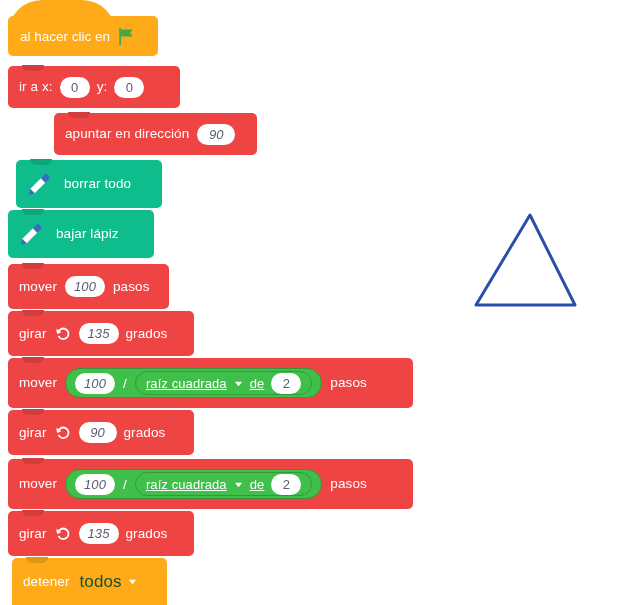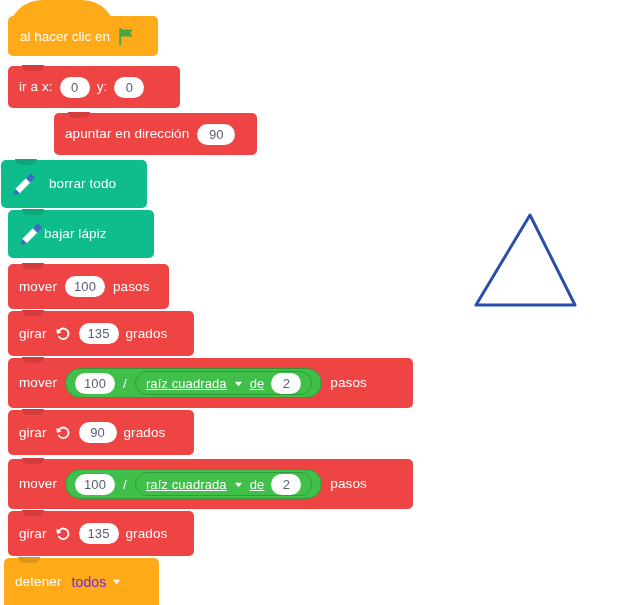--- a/index.html
+++ b/index.html
@@ -82,21 +82,21 @@
     justify-content: center;
     background: #ffffff;
     color: #575E75;
     border-radius: 14px;
     min-width: 30px;
     height: 21px;
     padding: 0 9px;
     font-size: 13px;
     box-sizing: border-box;
   }
-  .oval.wide { min-width: 38px; }
+  .oval.wide { min-width: 38px; font-style: italic; }
 
   
   .icon { display: inline-flex; align-items: center; justify-content: center; }
   .flag-icon   { width: 19px; height: 19px; }
   .pencil-icon { width: 26px; height: 26px; }
   .ccw-icon    { width: 18px; height: 18px; }
   .caret-icon  { width: 9px;  height: 9px; }
 
   
   .op-reporter {
@@ -126,22 +126,22 @@
     box-sizing: border-box;
     text-decoration: underline;
   }
   .slash { color: #ffffff; font-size: 13.5px; padding: 0 1px; }
 
   
   .dropdown {
     display: inline-flex;
     align-items: center;
     gap: 6px;
-    color: #6d28d9;
-    font-size: 14px;
+    color: #14532d;
+    font-size: 17px;
   }
 
   
   #stage-drawing {
     position: absolute;
     left: 455px; top: 210px;
     width: 180px; height: 110px;
   }
 </style>
 </head>
@@ -167,32 +167,32 @@
     <span class="oval">0</span>
     <span class="lbl">y:</span>
     <span class="oval">0</span>
   </div>
 
   <div class="block c-motion notch-top" style="left:8px; top:113px; width:203px; height:42px; padding:0 11px; gap:8px;margin-left:46px;">
     <span class="lbl">apuntar en dirección</span>
     <span class="oval wide">90</span>
   </div>
 
-  <div class="block c-pen notch-top" style="left:1px; top:160px; width:146px; height:48px; padding:0 10px; gap:12px;">
+  <div class="block c-pen notch-top" style="left:16px; top:160px; width:146px; height:48px; padding:0 10px; gap:12px;">
     <span class="icon pencil-icon">
       <svg viewBox="0 0 24 24" width="26" height="26">
         <path d="M19.5 3.2 L21.3 5 C21.9 5.6 21.9 6.5 21.3 7.1 L17.6 10.8 L13.7 6.9 L17.4 3.2 C18 2.6 18.9 2.6 19.5 3.2 Z" fill="#3A6AC4"></path>
         <path d="M13.7 6.9 L17.6 10.8 L7.9 20.5 L4 16.6 Z" fill="#ffffff" stroke="#CFD8E8" stroke-width=".5"></path>
         <path d="M4 16.6 L7.9 20.5 L3.2 21.9 C2.7 22 2.4 21.7 2.5 21.2 Z" fill="#3A6AC4"></path>
       </svg>
     </span>
     <span class="lbl">borrar todo</span>
   </div>
 
-  <div class="block c-pen notch-top" style="left:8px; top:210px; width:146px; height:48px; padding:13px 10px; gap:0;">
+  <div class="block c-pen notch-top" style="left:8px; top:210px; width:146px; height:48px; padding:13px 10px; gap:12px;">
     <span class="icon pencil-icon">
       <svg viewBox="0 0 24 24" width="26" height="26">
         <path d="M19.5 3.2 L21.3 5 C21.9 5.6 21.9 6.5 21.3 7.1 L17.6 10.8 L13.7 6.9 L17.4 3.2 C18 2.6 18.9 2.6 19.5 3.2 Z" fill="#3A6AC4"></path>
         <path d="M13.7 6.9 L17.6 10.8 L7.9 20.5 L4 16.6 Z" fill="#ffffff" stroke="#CFD8E8" stroke-width=".5"></path>
         <path d="M4 16.6 L7.9 20.5 L3.2 21.9 C2.7 22 2.4 21.7 2.5 21.2 Z" fill="#3A6AC4"></path>
       </svg>
     </span>
     <span class="lbl">bajar lápiz</span>
   </div>
 
@@ -269,21 +269,21 @@
     <span class="icon ccw-icon">
       <svg viewBox="0 0 24 24" width="18" height="18">
         <path d="M5.5 10.5 A7 7 0 1 1 6.5 15.5" stroke="#ffffff" stroke-width="2.4" fill="none" stroke-linecap="round"></path>
         <path d="M3 5 L4 11.3 L10 10" fill="#ffffff"></path>
       </svg>
     </span>
     <span class="oval wide">135</span>
     <span class="lbl">grados</span>
   </div>
 
-  <div class="block c-control notch-top" style="left:4px; top:558px; width:155px; height:47px; padding:0 11px; gap:10px; border-radius:5px 5px 0 0;">
+  <div class="block c-control notch-top" style="left:12px; top:558px; width:155px; height:47px; padding:0 11px; gap:10px; border-radius:5px 5px 0 0;">
     <span class="lbl">detener</span>
     <span class="dropdown">
       <span class="lbl">todos</span>
       <span class="icon caret-icon">
         <svg viewBox="0 0 10 10" width="9" height="9">
             <path d="M1 3 L9 3 L5 8 Z" fill="#ffffff"></path>
           </svg>
       </span>
     </span>
   </div>

